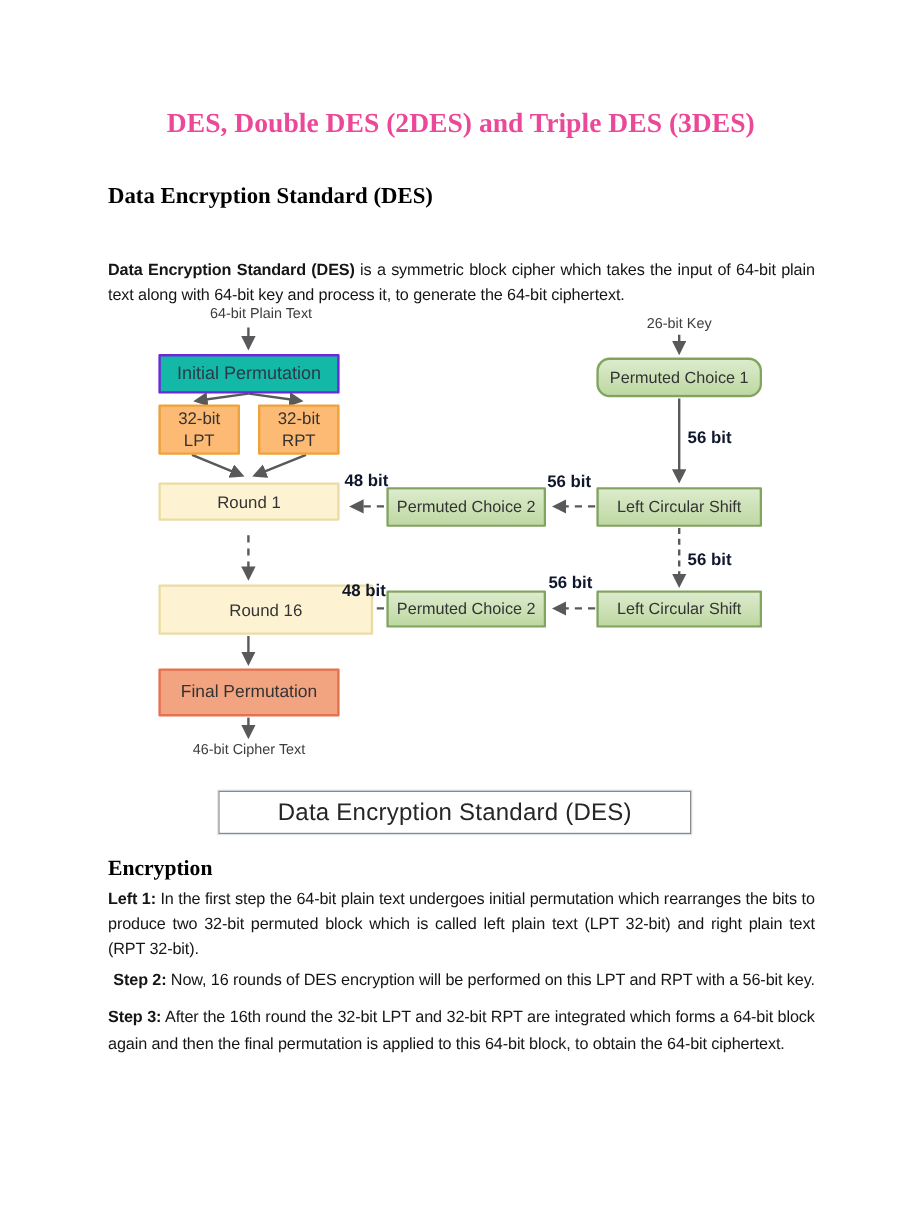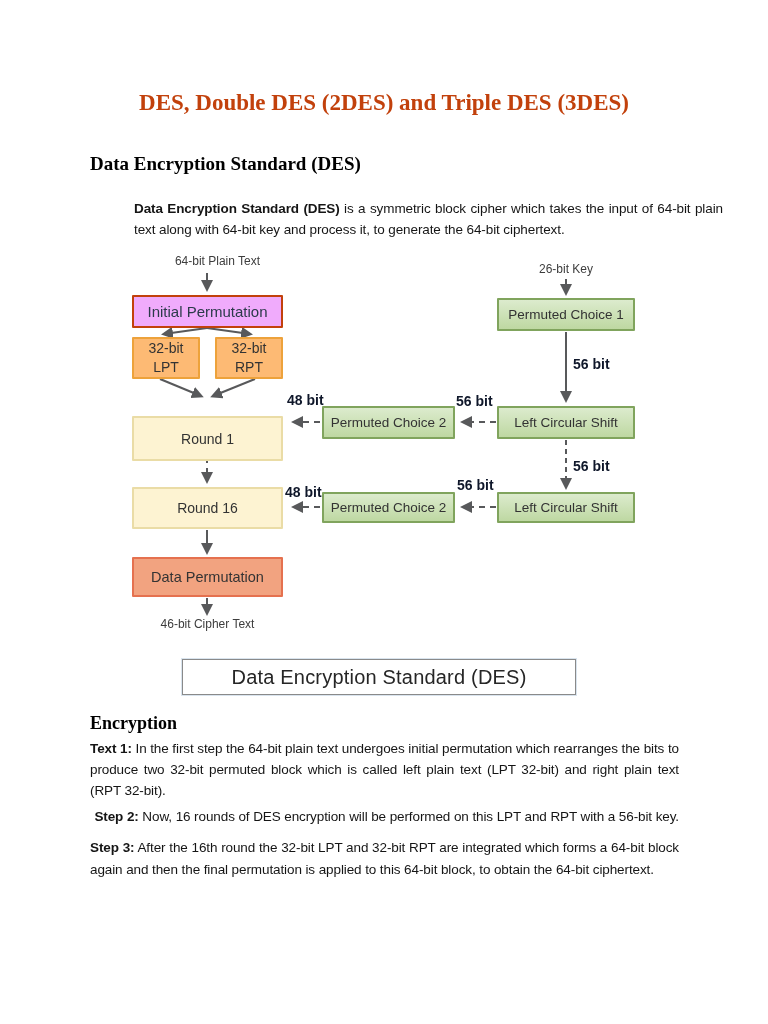--- a/index.html
+++ b/index.html
@@ -1,39 +1,39 @@
 <!DOCTYPE html>
 <html><head>
 <meta charset="utf-8">
 <style>
   html,body{margin:0;padding:0;background:#fff;}
   .page{position:relative;width:768px;height:1024px;background:#ffffff;overflow:hidden;
         font-family:"Liberation Sans",sans-serif;color:#1a1a1a;}
   .doc-title{position:absolute;top:90px;left:0;width:768px;text-align:center;
-        font-family:"Liberation Serif",serif;font-weight:700;font-size:23px;color:#c2410c;}
+        font-family:"Liberation Serif",serif;font-weight:700;font-size:23px;color:#ec4899;}
   .h1{position:absolute;left:90px;font-family:"Liberation Serif",serif;font-weight:700;
         font-size:19px;color:#000;}
   .h1.intro{top:153px;}
   .h1.enc{top:713px;font-size:18px;}
   .body-par{position:absolute;left:90px;width:589px;font-size:13.5px;line-height:21px;
         text-align:justify;letter-spacing:-0.1px;color:#151515;}
   .body-par .lead{font-weight:700;}
-  .par-intro{top:198px;margin-left:44px;}
+  .par-intro{top:214px;}
   .par-step1{top:738px;}
   .par-step2{top:806px;text-align:right;}
   .par-step3{top:837px;line-height:22px;}
 
   
   .diagram{position:absolute;left:0;top:253px;width:768px;height:406px;}
   .diagram svg{position:absolute;left:0;top:0;}
   .dlabel{position:absolute;color:#3d3d3d;font-size:12px;text-align:center;}
   .bitlabel{position:absolute;color:#0f172a;font-size:14px;white-space:nowrap;font-weight:bold;}
   .dbox{position:absolute;display:flex;align-items:center;justify-content:center;
         text-align:center;color:#333;font-size:13.5px;box-sizing:border-box;border-radius:1px;}
-  .box-blue{background:#f0abfc;border:2px solid #c2410c;font-size:15px;color:#2b3a4a;}
+  .box-blue{background:#14b8a6;border:2px solid #6d28d9;font-size:15px;color:#2b3a4a;}
   .box-orange{background:#fdba74;border:2px solid #eda23b;font-size:14px;line-height:19px;}
   .box-cream{background:#fdf3d2;border:2px solid #eadca6;font-size:14px;}
   .box-green{background:linear-gradient(#dcebcd,#bed8a2);border:2px solid #80a45d;}
   .box-salmon{background:#f2a380;border:2px solid #e5714f;font-size:14.5px;}
 
   .caption-box{position:absolute;left:182px;top:659px;width:392px;height:34px;
         display:flex;align-items:center;justify-content:center;border:1px solid #8a8a8a;
         box-shadow:0 0 0 1px #d9e4ee;font-size:20px;color:#262626;letter-spacing:0.2px;}
 </style>
 </head>
@@ -79,56 +79,56 @@
     <div class="dbox box-blue" style="left:132px;top:42px;width:151px;height:33px;">Initial Permutation</div>
 
     <div class="dbox box-orange" style="left:132px;top:84px;width:68px;height:42px;">
         <span><span>32-bit</span><br><span>LPT</span></span>
       </div>
 
     <div class="dbox box-orange" style="left:215px;top:84px;width:68px;height:42px;">
         <span><span>32-bit</span><br><span>RPT</span></span>
       </div>
 
-    <div class="dbox box-cream" style="left:132px;top:163px;width:151px;height:45px;">Round 1</div>
+    <div class="dbox box-cream" style="left:132px;top:149px;width:151px;height:32px;">Round 1</div>
 
     <div class="bitlabel" style="left:287px;top:139px;">48 bit</div>
 
     <div class="dbox box-green" style="left:322px;top:153px;width:133px;height:33px;">Permuted Choice 2</div>
 
     <div class="bitlabel" style="left:456px;top:140px;">56 bit</div>
 
     <div class="dbox box-green" style="left:497px;top:153px;width:138px;height:33px;">Left Circular Shift</div>
 
     <div class="dlabel" style="left:497px;top:9px;width:138px;">26-bit Key</div>
 
-    <div class="dbox box-green" style="left:497px;top:45px;width:138px;height:33px;">Permuted Choice 1</div>
+    <div class="dbox box-green" style="left:497px;top:45px;width:138px;height:33px;border-radius:11px;">Permuted Choice 1</div>
 
     <div class="bitlabel" style="left:573px;top:103px;">56 bit</div>
 
     <div class="bitlabel" style="left:573px;top:205px;">56 bit</div>
 
     <div class="bitlabel" style="left:457px;top:224px;">56 bit</div>
 
-    <div class="dbox box-cream" style="left:132px;top:234px;width:151px;height:42px;">Round 16</div>
+    <div class="dbox box-cream" style="left:132px;top:234px;width:179px;height:42px;">Round 16</div>
 
     <div class="bitlabel" style="left:285px;top:231px;">48 bit</div>
 
     <div class="dbox box-green" style="left:322px;top:239px;width:133px;height:31px;">Permuted Choice 2</div>
 
     <div class="dbox box-green" style="left:497px;top:239px;width:138px;height:31px;">Left Circular Shift</div>
 
-    <div class="dbox box-salmon" style="left:132px;top:304px;width:151px;height:40px;">Data Permutation</div>
+    <div class="dbox box-salmon" style="left:132px;top:304px;width:151px;height:40px;">Final Permutation</div>
 
     <div class="dlabel" style="left:132px;top:364px;width:151px;">46-bit Cipher Text</div>
   </div>
 
   <div class="caption-box">Data Encryption Standard (DES)</div>
 
   <div class="h1 enc">Encryption</div>
 
-  <div class="body-par par-step1"><span class="lead">Text 1:</span><span> In the first step the 64-bit plain text undergoes initial permutation which rearranges the bits to produce two 32-bit permuted block which is called left plain text (LPT 32-bit) and right plain text (RPT 32-bit).</span></div>
+  <div class="body-par par-step1"><span class="lead">Left 1:</span><span> In the first step the 64-bit plain text undergoes initial permutation which rearranges the bits to produce two 32-bit permuted block which is called left plain text (LPT 32-bit) and right plain text (RPT 32-bit).</span></div>
 
   <div class="body-par par-step2"><span class="lead">Step 2:</span><span> Now, 16 rounds of DES encryption will be performed on this LPT and RPT with a 56-bit key.</span></div>
 
   <div class="body-par par-step3"><span class="lead">Step 3:</span><span> After the 16th round the 32-bit LPT and 32-bit RPT are integrated which forms a 64-bit block again and then the final permutation is applied to this 64-bit block, to obtain the 64-bit ciphertext.</span></div>
 
 </div>
 
 </body></html>

